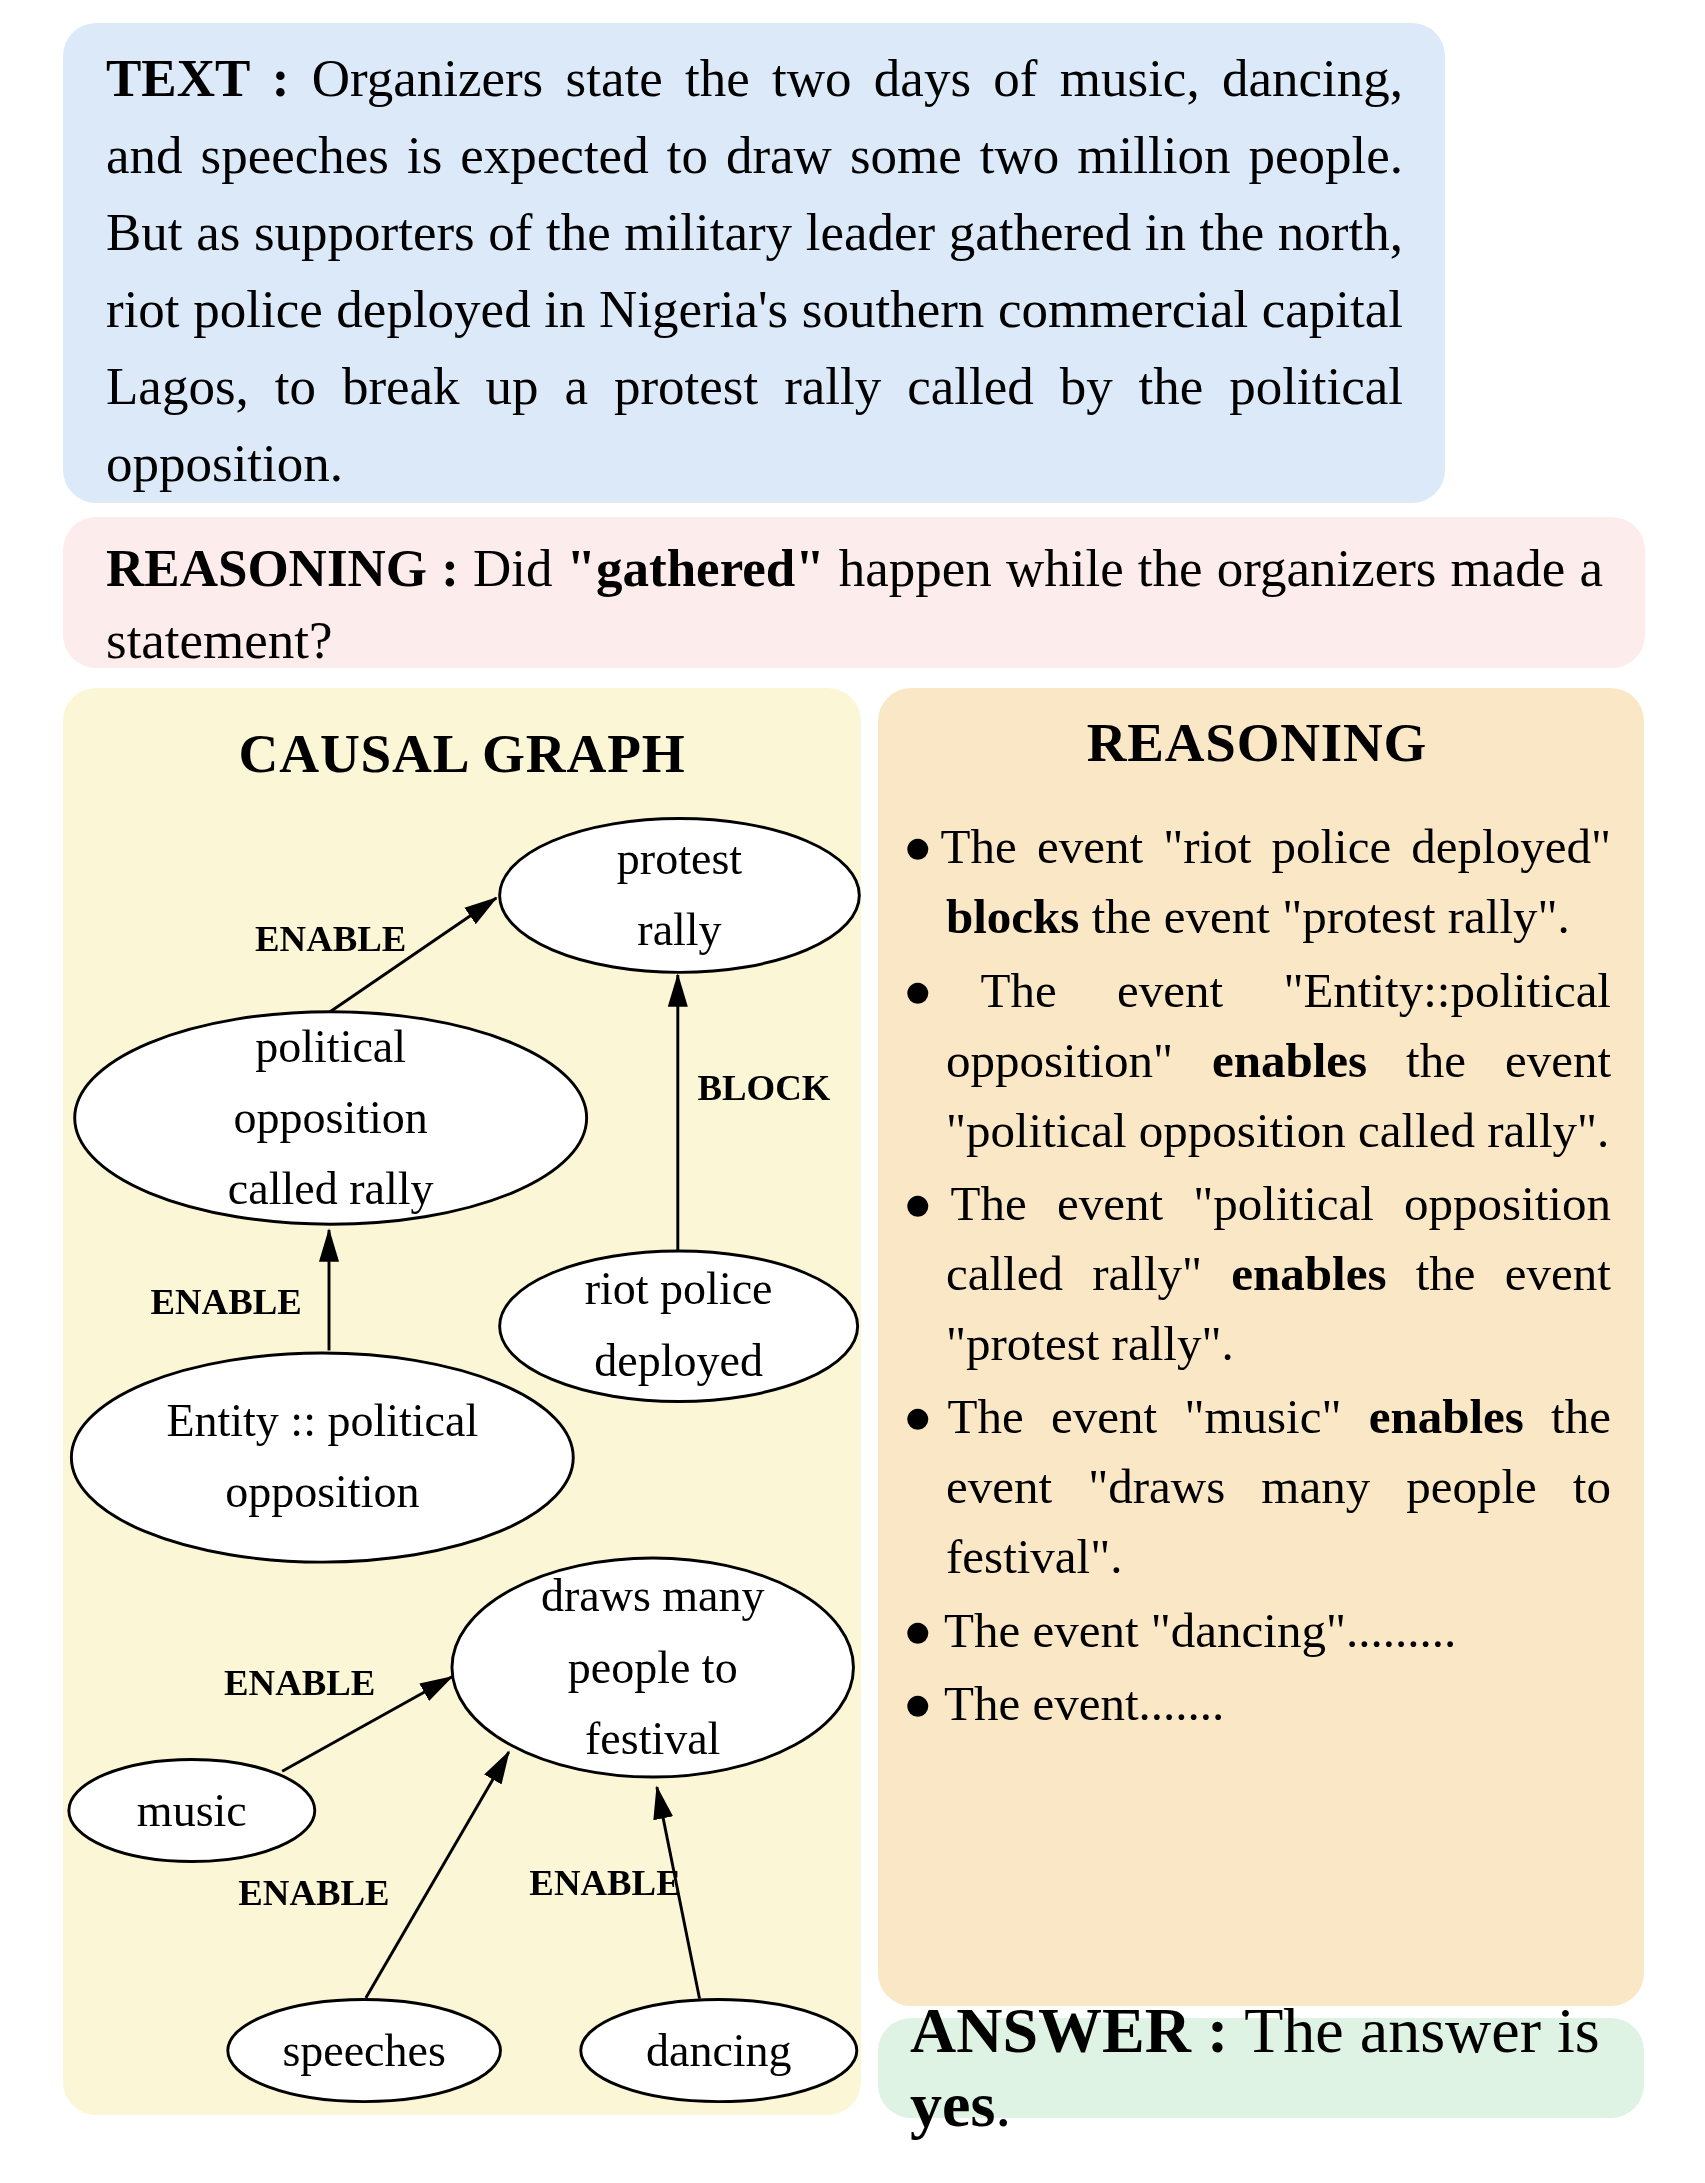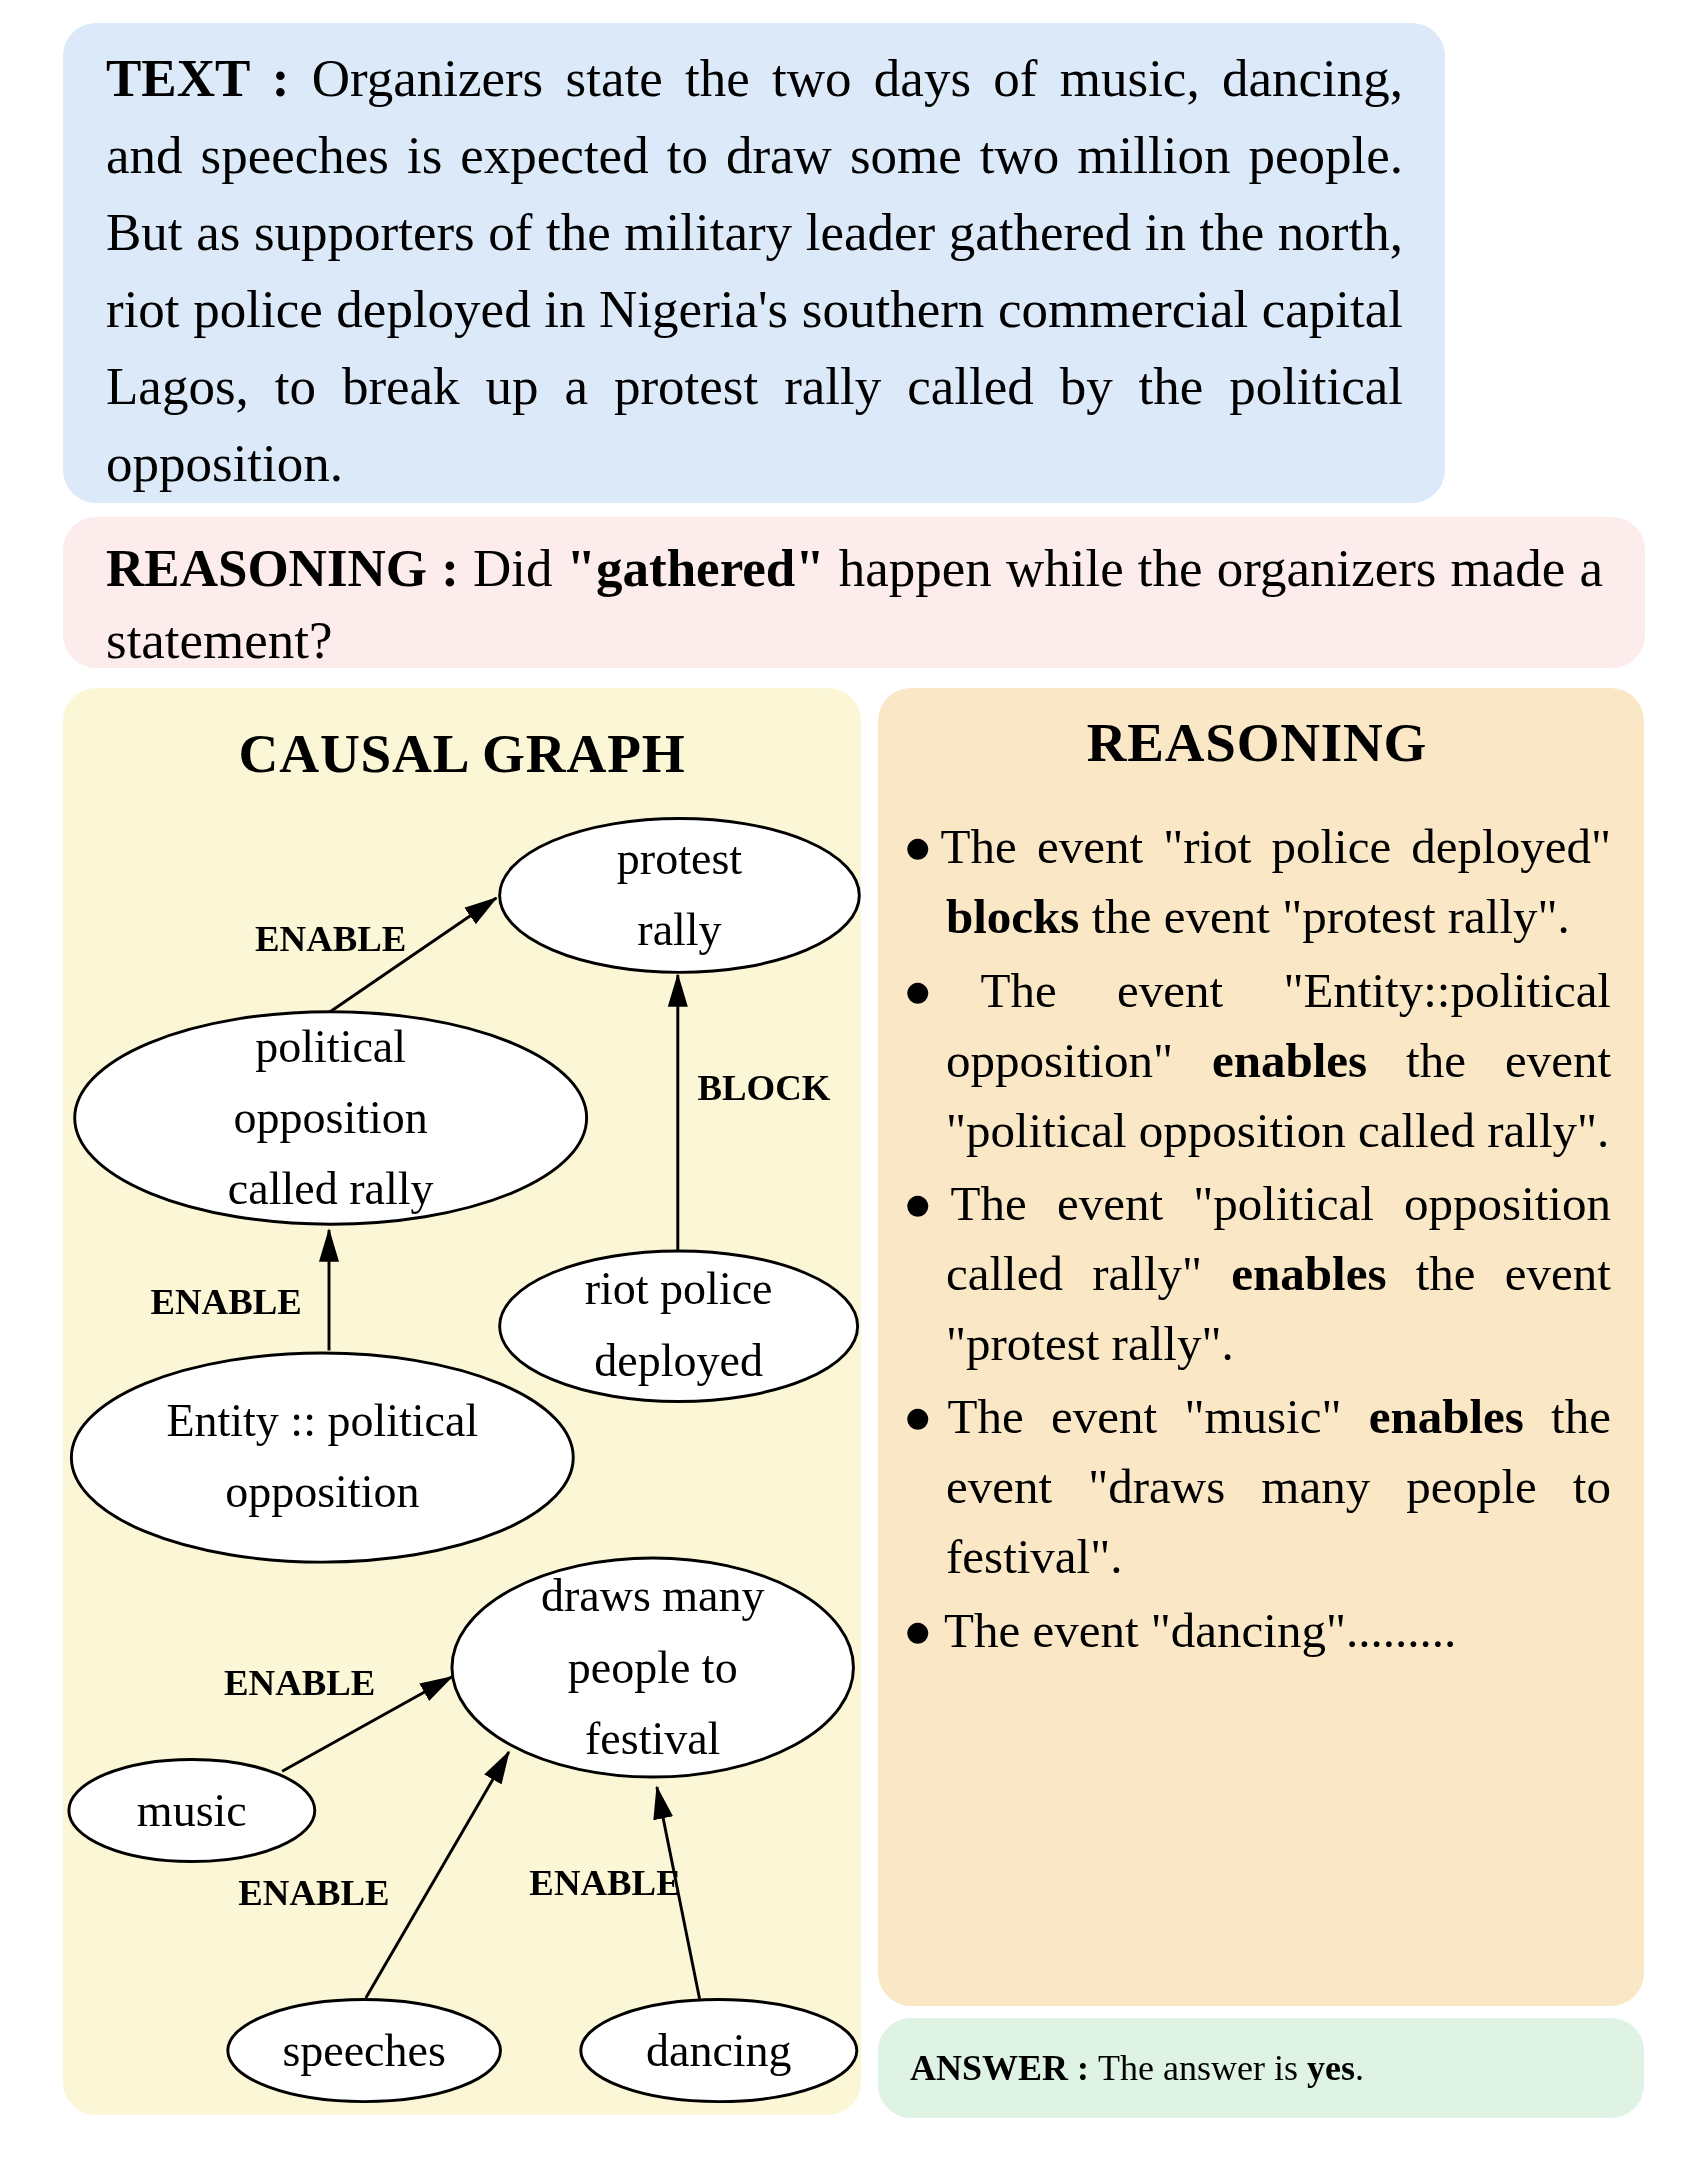--- a/index.html
+++ b/index.html
@@ -25,21 +25,21 @@
   .para{font-size:53px;line-height:77px;text-align:justify;}
   .para .b{font-weight:bold;}
   .q-para{font-size:53px;line-height:72px;text-align:justify;}
   .q-para .b{font-weight:bold;}
   .panel-title{font-size:55px;font-weight:bold;text-align:center;letter-spacing:0.8px;}
   .box-reasoning .panel-title{margin-bottom:38px;}
   .bullets{font-size:49px;line-height:70px;text-align:justify;}
   .bullet{padding-left:43px;text-indent:-43px;margin-bottom:3.3px;}
   .bullet .dot{display:inline;}
   .bullet .b{font-weight:bold;}
-  .answer-line{font-size:36px;}
+  .answer-line{font-size:64px;}
   .answer-line .b{font-weight:bold;}
   svg.graph{position:absolute;left:0;top:0;width:798px;height:1427px;display:block;}
   .g-title{font:bold 66px "Liberation Serif", serif;letter-spacing:1px;}
   .node-ellipse{fill:var(--node_fill);stroke:var(--ink);stroke-width:3.5;}
   .node-text{font:55px "Liberation Serif", serif;fill:var(--ink);}
   .edge-line{stroke:var(--ink);stroke-width:3.5;}
   .edge-label{font:bold 44px "Liberation Serif", serif;fill:var(--ink);}
 </style>
 </head>
 <body>
@@ -137,19 +137,20 @@
 </div>
 
 <div class="panel box-reasoning">
   <div class="panel-title">REASONING</div>
   <div class="bullets">
     <div class="bullet"><span class="dot">●</span><span><span>The event "riot police deployed" </span><span class="b">blocks</span><span> the event "protest rally".</span></span></div>
     <div class="bullet"><span class="dot">●</span><span><span>The event "Entity::political opposition" </span><span class="b">enables</span><span> the event "political opposition called rally".</span></span></div>
     <div class="bullet"><span class="dot">●</span><span><span>The event "political opposition called rally" </span><span class="b">enables</span><span> the event "protest rally".</span></span></div>
     <div class="bullet"><span class="dot">●</span><span><span>The event "music" </span><span class="b">enables</span><span> the event "draws many people to festival".</span></span></div>
     <div class="bullet"><span class="dot">●</span><span><span> The event "dancing".........</span></span></div>
+    <div class="bullet"><span class="dot">●</span><span><span> The event.......</span></span></div>
   </div>
 </div>
 
 <div class="panel box-answer">
   <div class="answer-line"><span class="b">ANSWER : </span><span>The answer is </span><span class="b">yes</span><span>.</span></div>
 </div>
 
 
 </body></html>

